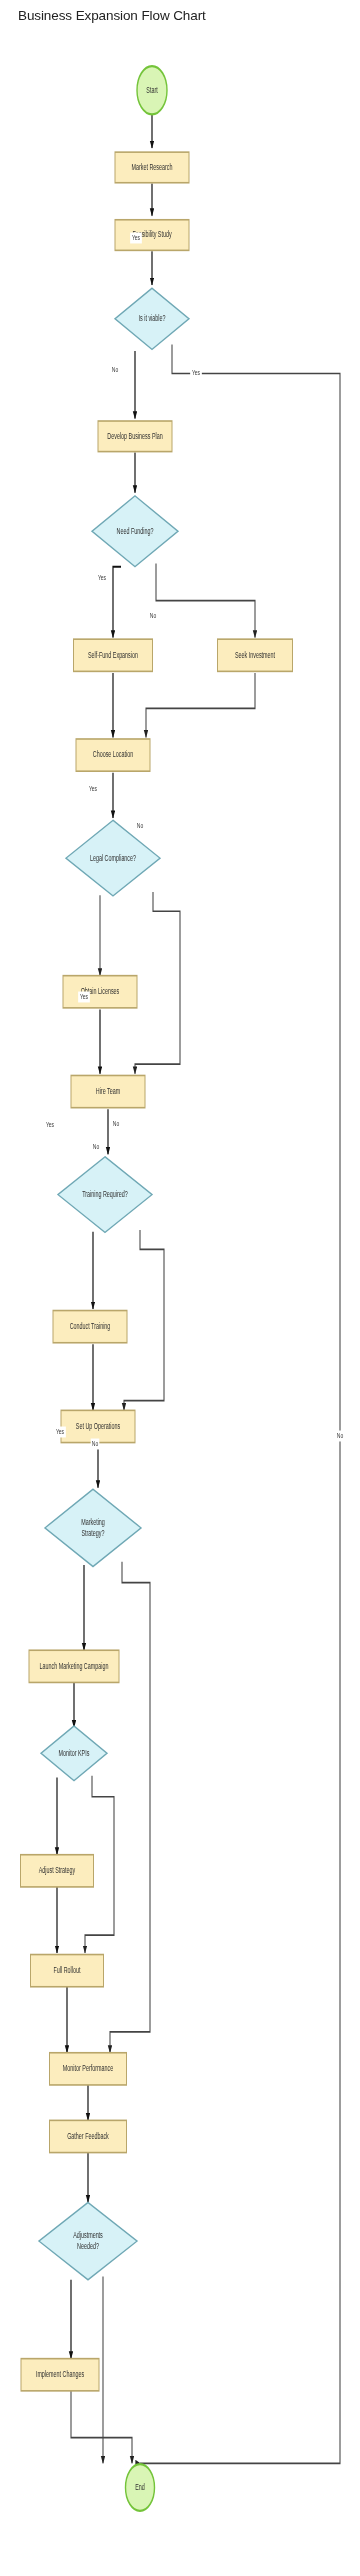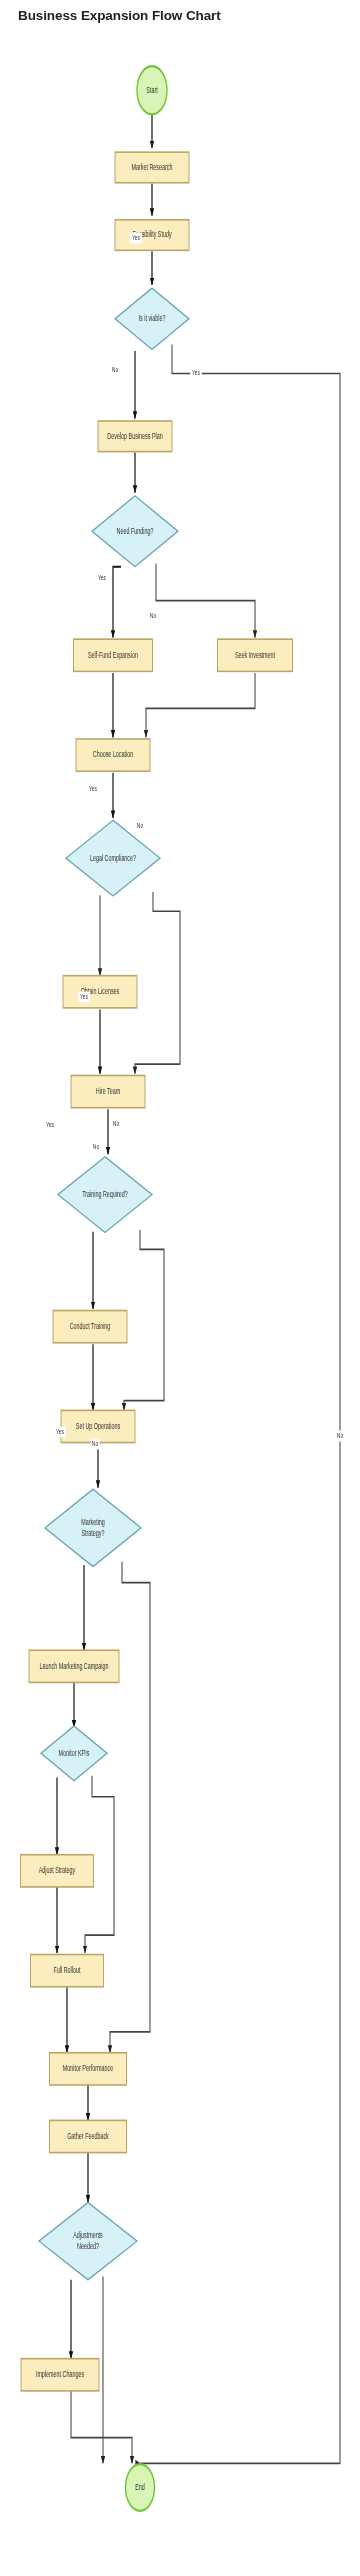--- a/index.html
+++ b/index.html
@@ -13,21 +13,21 @@
     height: 2576px;
     font-family: "Liberation Sans", "DejaVu Sans", sans-serif;
     position: relative;
     overflow: hidden;
   }
   #chart-title {
     position: absolute;
     left: 18px;
     top: 8px;
     font-size: 13.5px;
-    font-weight: bold;
+    font-weight: normal;
     color: #222222;
     letter-spacing: -0.1px;
     white-space: nowrap;
   }
   #flow-svg {
     position: absolute;
     left: 0;
     top: 0;
     width: 360px;
     height: 2576px;

